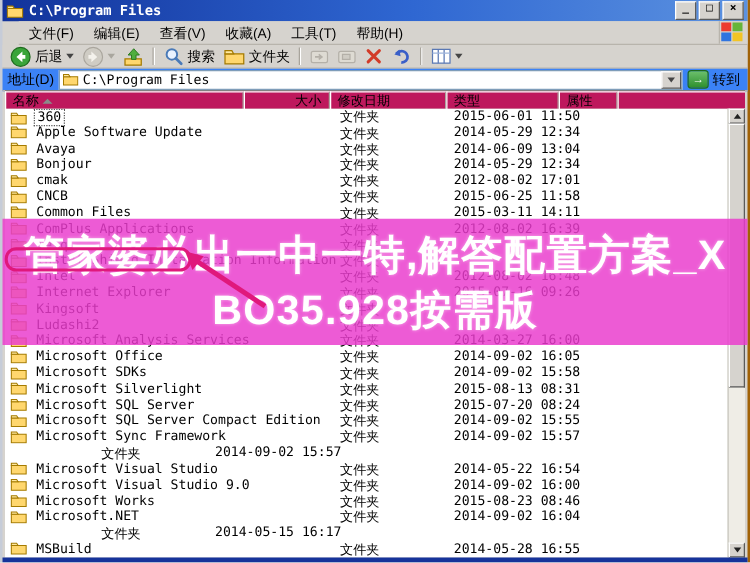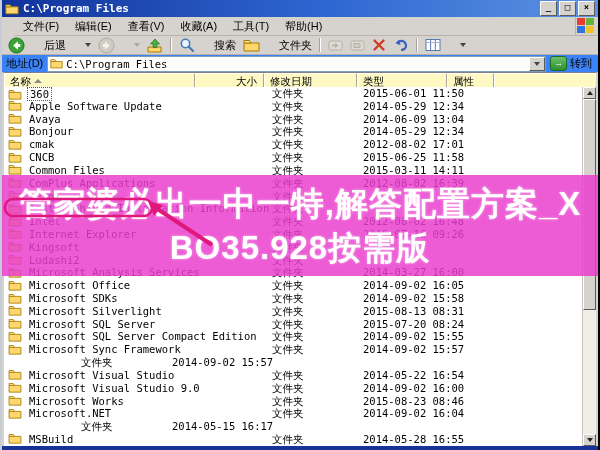--- a/index.html
+++ b/index.html
@@ -2,21 +2,21 @@
 <html><head>
 <meta charset="utf-8">
 <style>
   html,body{margin:0;padding:0;}
   body{
     width:600px;height:450px;overflow:hidden;position:relative;
     background:#d6d3ce;
     font-family:"Liberation Sans",sans-serif;
     -webkit-font-smoothing:none;
   }
-  .window{position:absolute;inset:0;border-left:2px solid #c6ccd8;border-right:2px solid #000000;}
+  .window{position:absolute;inset:0;border-left:2px solid #c6ccd8;border-right:2px solid #a16207;}
 
   
   .titlebar{
     position:absolute;left:0;top:0;right:0;height:17px;
     background:linear-gradient(to right,#12339b,#2f67d2 55%,#5c92e0);
     display:flex;align-items:center;padding:0 3px;color:#fff;
   }
   .titlebar .ttext{font-size:11px;font-weight:bold;margin-left:4px;white-space:nowrap;
     font-family:"DejaVu Sans Mono",monospace;}
   .winbtns{margin-left:auto;display:flex;gap:2px;}
@@ -38,21 +38,21 @@
     grid-template-columns:8px 8px;grid-template-rows:7px 7px;gap:1px;
     padding:1px;background:#d6d3ce;border-left:1px solid #b8b4ac;}
   .winlogo span{display:block;}
 
   
   .toolbar{
     position:absolute;left:0;top:36px;right:0;height:18px;
     background:#d6d3ce;border-bottom:1px solid #b8b4ac;
     display:flex;align-items:center;gap:3px;padding:0 4px;font-size:11px;
   }
-  .tbtn{display:flex;align-items:center;gap:19px;padding:0 2px;}
+  .tbtn{display:flex;align-items:center;gap:3px;padding:0 2px;}
   .tsep{width:1px;height:14px;background:#a8a49c;border-right:1px solid #fff;margin:0 2px;}
   .caret{width:0;height:0;border-left:3px solid transparent;border-right:3px solid transparent;border-top:4px solid #444;}
   .caret.dis{border-top-color:#a9a69e;}
 
   
   .addressbar{
     position:absolute;left:0;top:55px;right:0;height:17px;
     background:#3b82f6;border-bottom:1px solid #b8b4ac;
     display:flex;align-items:center;font-size:11px;padding:0 4px;gap:4px;
   }
@@ -67,21 +67,21 @@
     display:flex;align-items:center;justify-content:center;
   }
   .gobtn{display:flex;align-items:center;gap:3px;padding-right:2px;}
   .goicon{width:15px;height:13px;background:linear-gradient(#6cc06c,#2e8f2e);
     border:1px solid #1d6b1d;border-radius:3px;color:#fff;font-size:9px;
     line-height:12px;text-align:center;font-weight:bold;}
 
   
   .colheaders{
     position:absolute;left:2px;top:72px;right:2px;height:15px;
-    background:#fef9c3;display:flex;font-size:10.5px;color:#000;
+    background:#be185d;display:flex;font-size:10.5px;color:#000;
     border-top:1px solid #808080;
     font-family:"DejaVu Sans Mono",monospace;
   }
   .col{
     height:15px;line-height:14px;padding-left:5px;box-sizing:border-box;
     border-right:1px solid #a8a49c;border-bottom:1px solid #a8a49c;
     border-top:1px solid #fff;border-left:1px solid #fff;
     white-space:nowrap;overflow:hidden;display:flex;align-items:center;gap:3px;
   }
   .col.size{justify-content:flex-end;padding-right:6px;}

